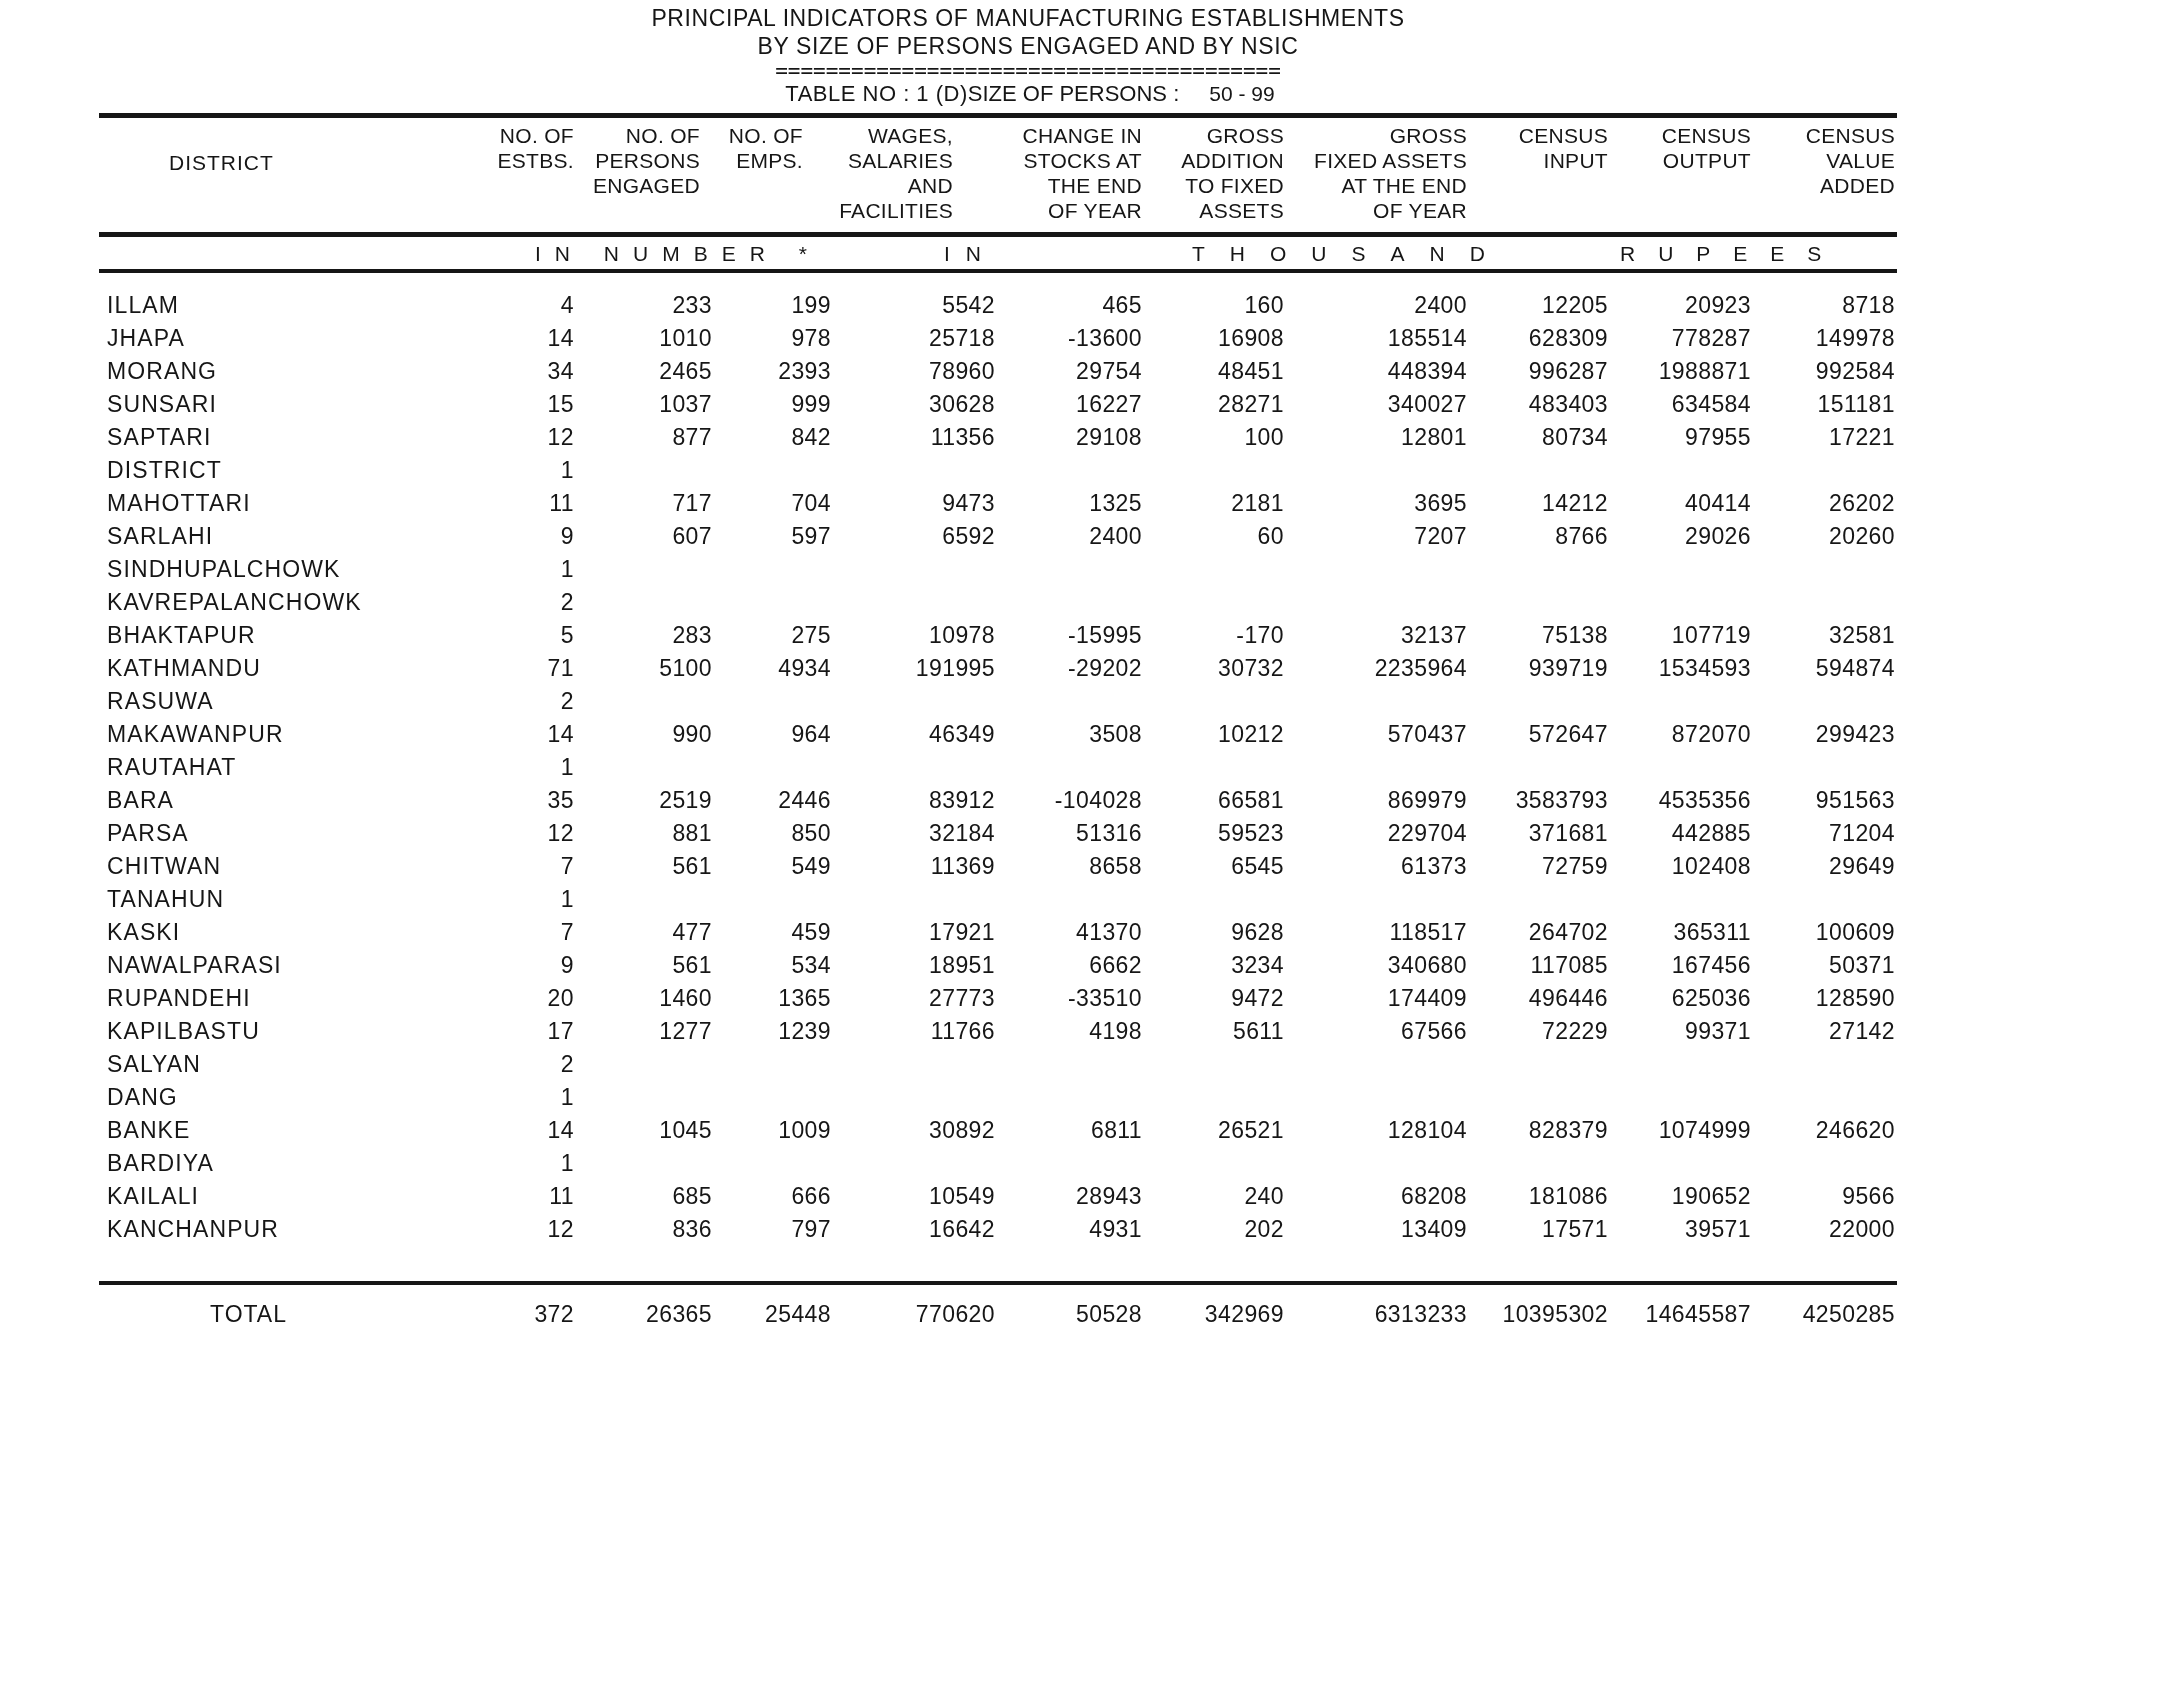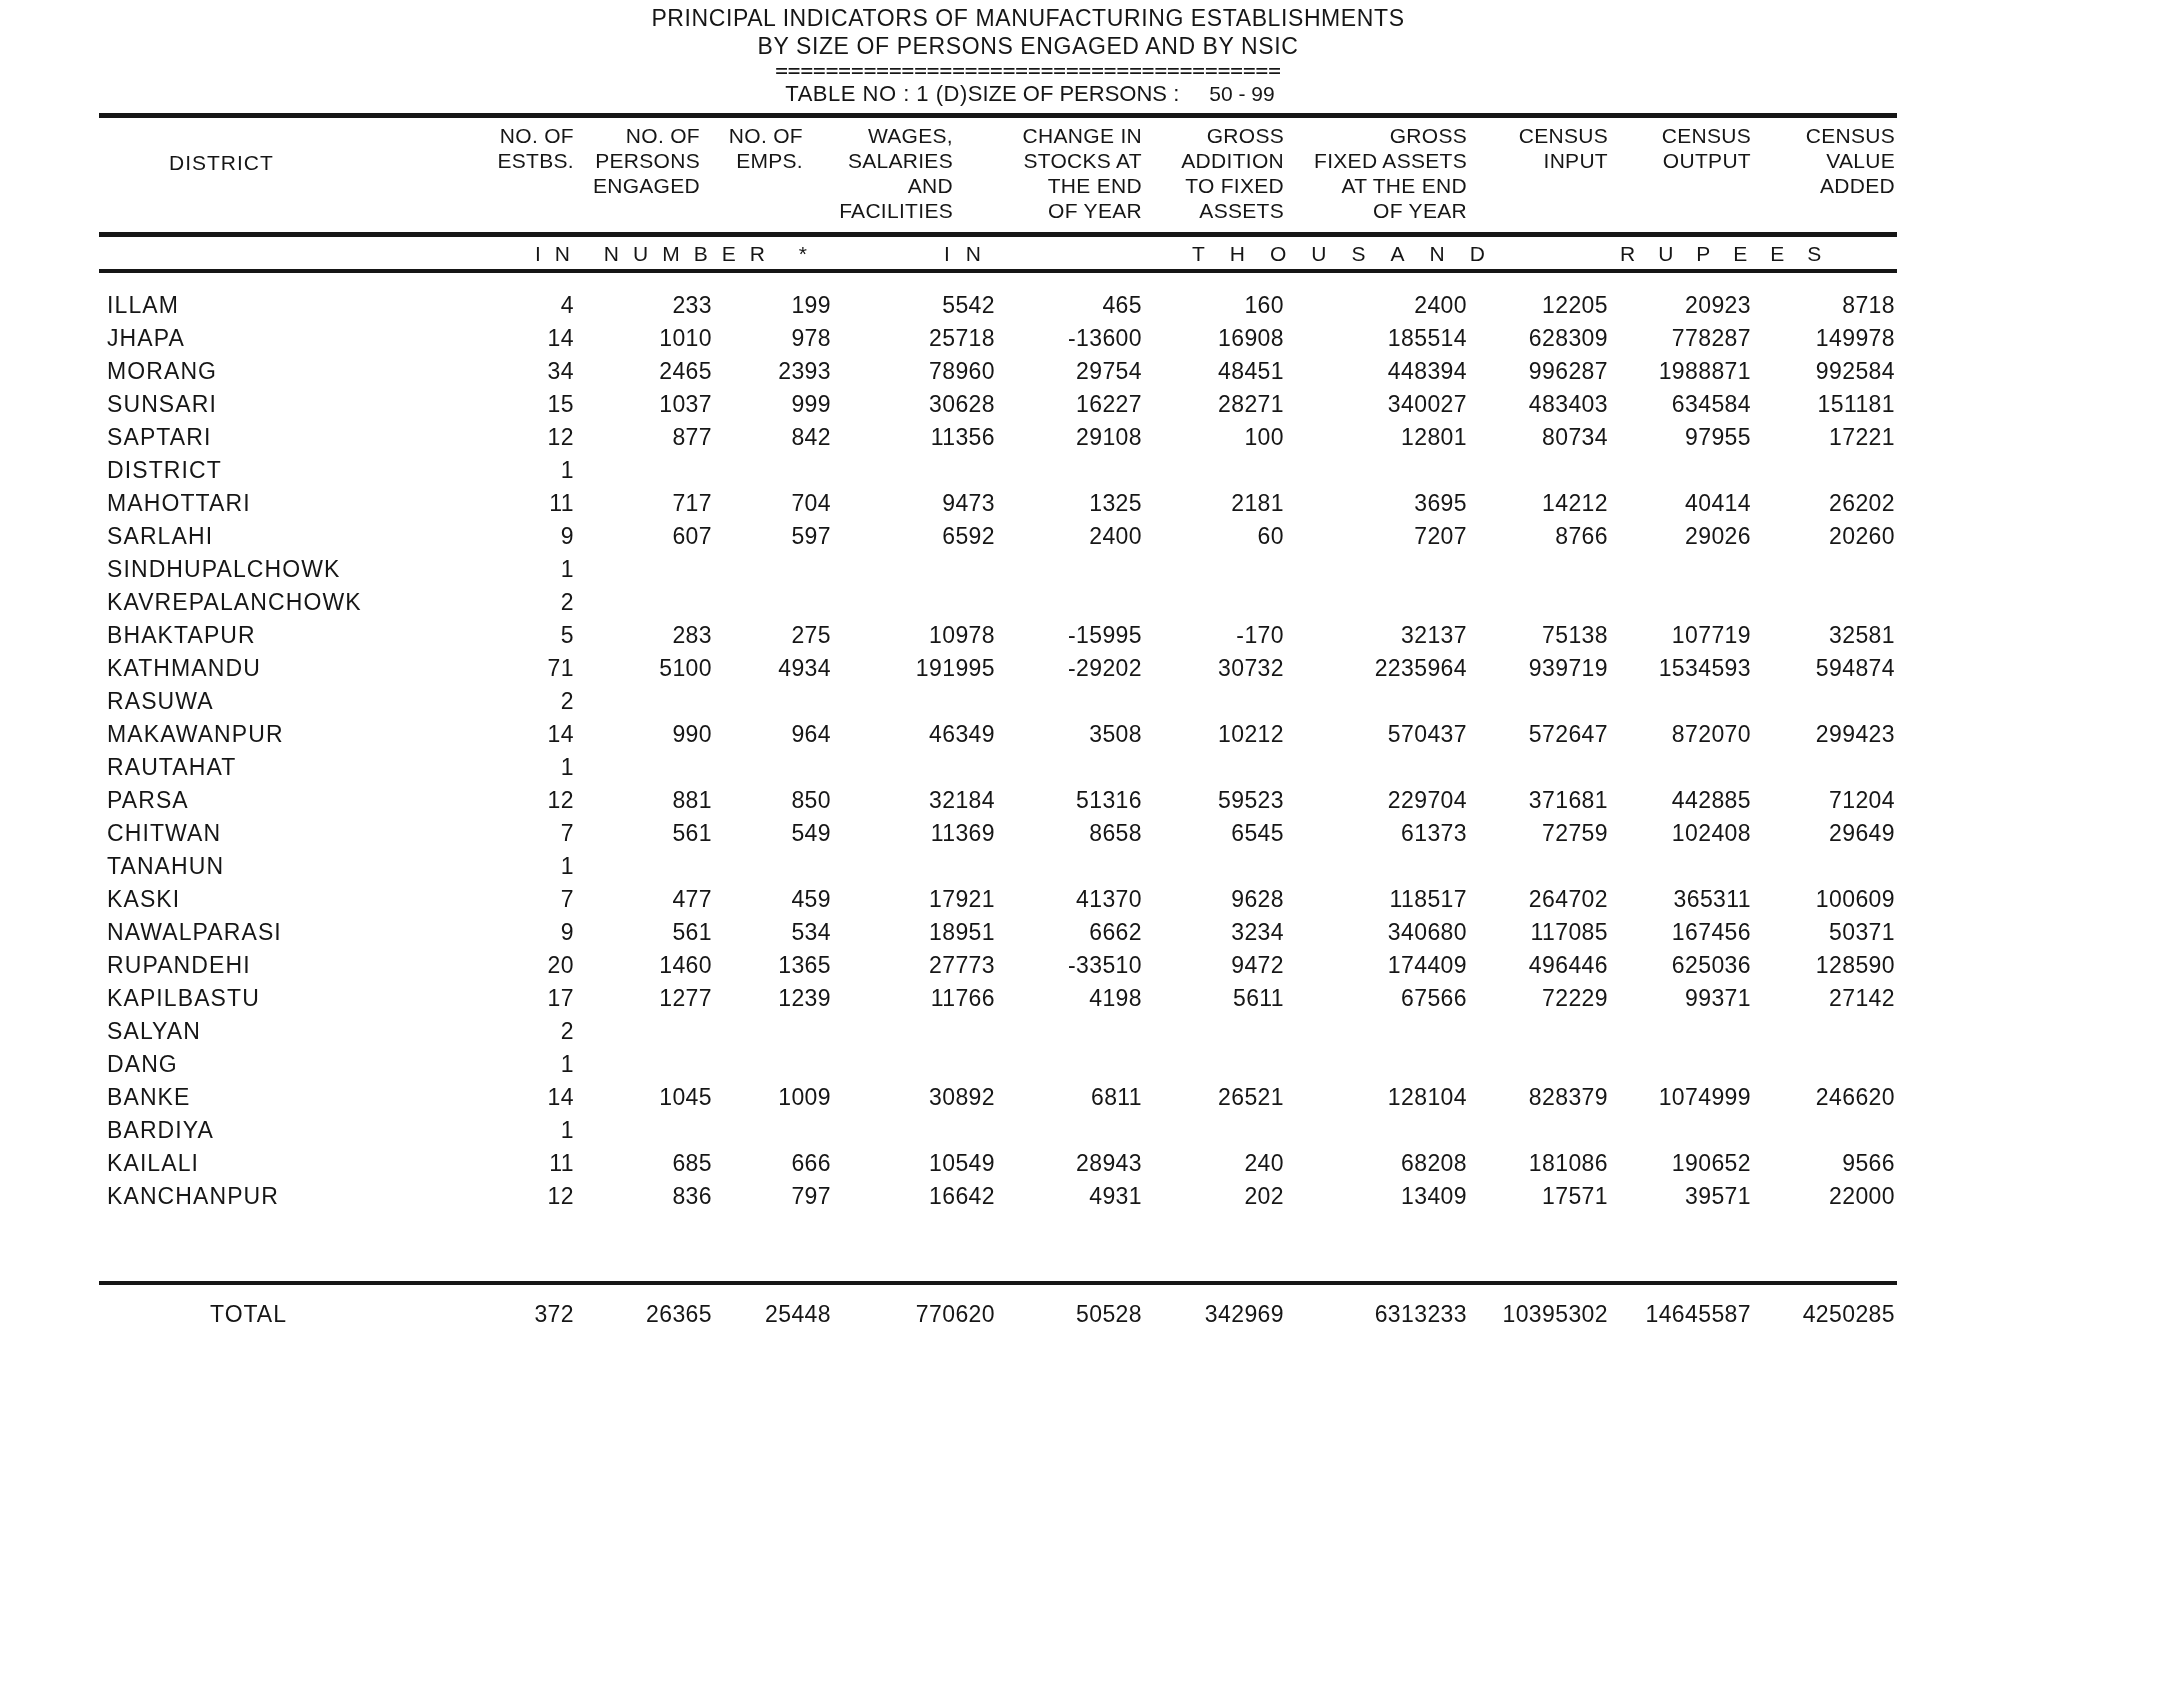--- a/index.html
+++ b/index.html
@@ -336,20 +336,33 @@
     <div class="cell num"></div>
     <div class="cell num"></div>
     <div class="cell num"></div>
     <div class="cell num"></div>
     <div class="cell num"></div>
     <div class="cell num"></div>
     <div class="cell num"></div>
     <div class="cell num"></div>
   </div>
         <div class="grid-row">
+    <div class="cell district">BARA</div>
+    <div class="cell num">35</div>
+    <div class="cell num">2519</div>
+    <div class="cell num">2446</div>
+    <div class="cell num">83912</div>
+    <div class="cell num">-104028</div>
+    <div class="cell num">66581</div>
+    <div class="cell num">869979</div>
+    <div class="cell num">3583793</div>
+    <div class="cell num">4535356</div>
+    <div class="cell num">951563</div>
+  </div>
+        <div class="grid-row">
     <div class="cell district">PARSA</div>
     <div class="cell num">12</div>
     <div class="cell num">881</div>
     <div class="cell num">850</div>
     <div class="cell num">32184</div>
     <div class="cell num">51316</div>
     <div class="cell num">59523</div>
     <div class="cell num">229704</div>
     <div class="cell num">371681</div>
     <div class="cell num">442885</div>

